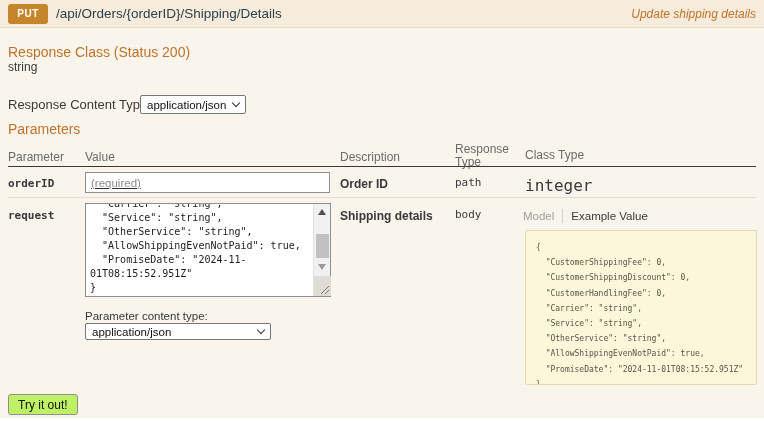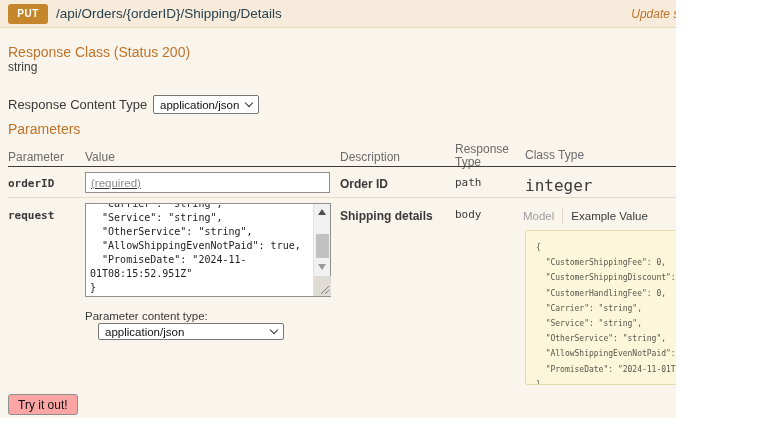--- a/index.html
+++ b/index.html
@@ -1,36 +1,36 @@
 <!DOCTYPE html>
 <html><head>
 <meta charset="utf-8">
 <style>
   * { margin:0; padding:0; box-sizing:border-box; }
   html,body { background:#ffffff; }
   body { font-family:"Liberation Sans", sans-serif; }
-  .page { position:relative; width:676px; height:426px; background:#ffffff; overflow:hidden; }
+  .page { position:relative; width:764px; height:426px; background:#ffffff; overflow:hidden; }
   .content-bg { position:absolute; left:0; top:28px; width:764px; height:390px; background:#faf5ec; }
 
   
   .op-header { position:absolute; left:0; top:0; width:764px; height:28px; background:#f7ecdc; border-bottom:1px solid #ecd9bc; }
   .method-btn { position:absolute; left:8px; top:4px; width:40px; height:20px; background:#c5862b; color:#fff;
                 font-size:10px; font-weight:bold; text-align:center; line-height:20px; border-radius:3px; letter-spacing:.5px; }
   .path { position:absolute; left:56px; top:6px; font-size:13.5px; color:#29414e; }
   .op-link { position:absolute; right:8px; top:7px; font-size:12px; color:#bf732a; text-decoration:none; cursor:pointer;font-style:italic; }
 
   .h-orange { position:absolute; left:8px; font-size:14px; color:#bf732a; font-weight:normal; }
   .txt { position:absolute; font-size:12px; color:#393939; }
   .bold { font-weight:bold; }
   .mono { font-family:"DejaVu Sans Mono", monospace; }
   .gray { color:#6b6b6b; }
 
   
   .select { position:absolute; background:#fff; border:1px solid #767676; border-radius:2px; font-size:11.5px; color:#111;
-            display:flex; align-items:center; justify-content:space-between; padding:0 6px; cursor:pointer;margin-left:13px; }
+            display:flex; align-items:center; justify-content:space-between; padding:0 6px; cursor:pointer; }
   .chev { width:6px; height:6px; border-right:1.6px solid #333; border-bottom:1.6px solid #333;
           transform:rotate(45deg); margin-top:-3px; flex:0 0 auto; }
 
   
   .hdr-line { position:absolute; left:8px; top:166px; width:748px; height:1px; background:#3a3a3a; }
   .row-line { position:absolute; left:8px; top:197px; width:748px; height:1px; background:#e5dbc7; }
 
   
   .param-input { position:absolute; left:85px; top:172px; width:245px; height:21px; background:#fff;
                  border:1px solid #8f8f8f; font-size:11.5px; color:#333; padding:8px 5px; font-family:"Liberation Sans",sans-serif;text-decoration:underline; }
@@ -55,21 +55,21 @@
   .tab-model { color:#9e9e9e; cursor:pointer; }
   .tab-sep { width:1px; height:14px; background:#d8d3c6; margin:0 8px; }
   .tab-example { color:#393939; cursor:pointer; }
 
   
   .example-box { position:absolute; left:525px; top:230px; width:232px; height:155px; background:#fcf6da;
                  border:1px solid #e3dbae; border-radius:2px; padding:9px 10px; overflow:hidden; }
   .example-box pre { font-family:"DejaVu Sans Mono",monospace; font-size:8px; line-height:15.2px; color:#56564a; white-space:pre; }
 
   
-  .try-btn { position:absolute; left:8px; top:394px; height:21px; padding:0 9px; background:#fca5a5;
+  .try-btn { position:absolute; left:8px; top:394px; height:21px; padding:0 9px; background:#bef264;
              border:1px solid #8f8f8f; border-radius:3px; font-size:12px; color:#111; cursor:pointer;
              font-family:"Liberation Sans",sans-serif; }
 </style>
 </head>
 <body>
 
 <div class="page">
   <div class="content-bg"></div>
 
   <div class="op-header">

